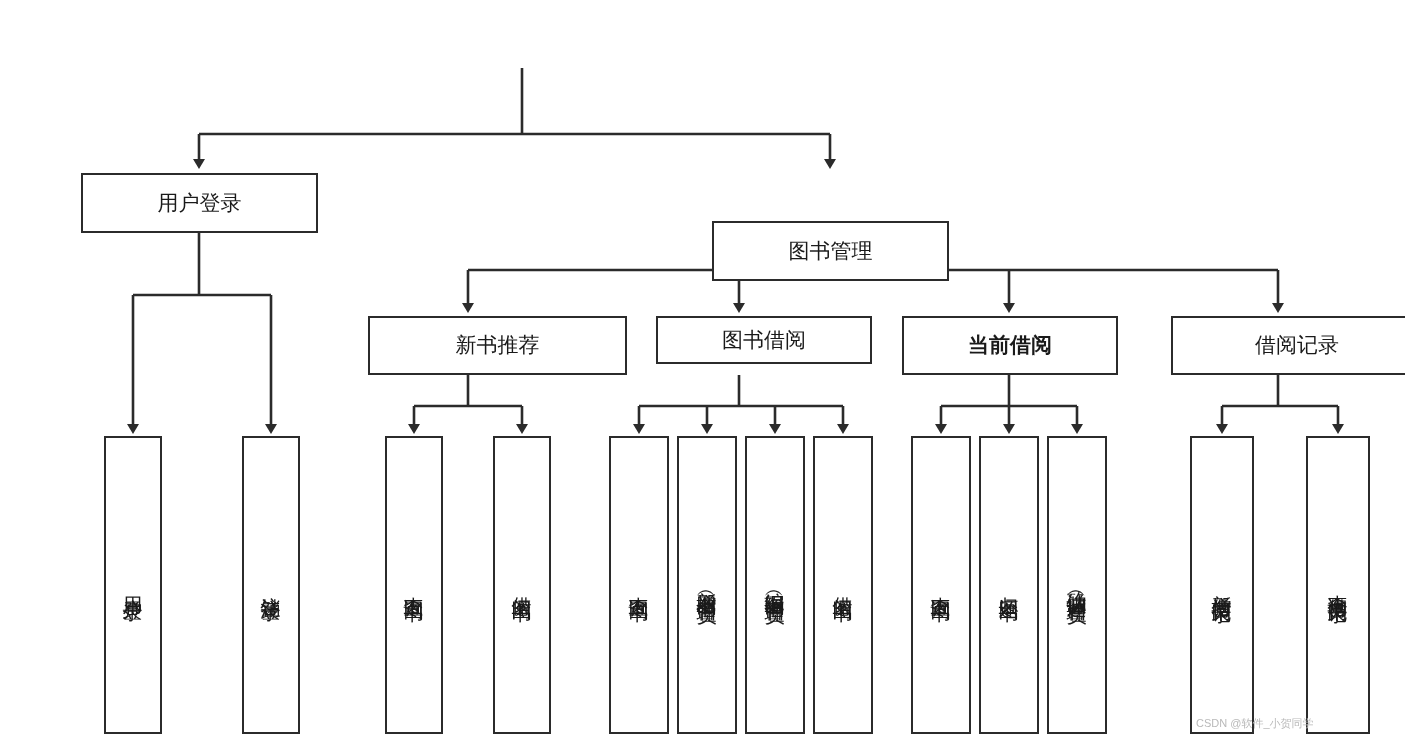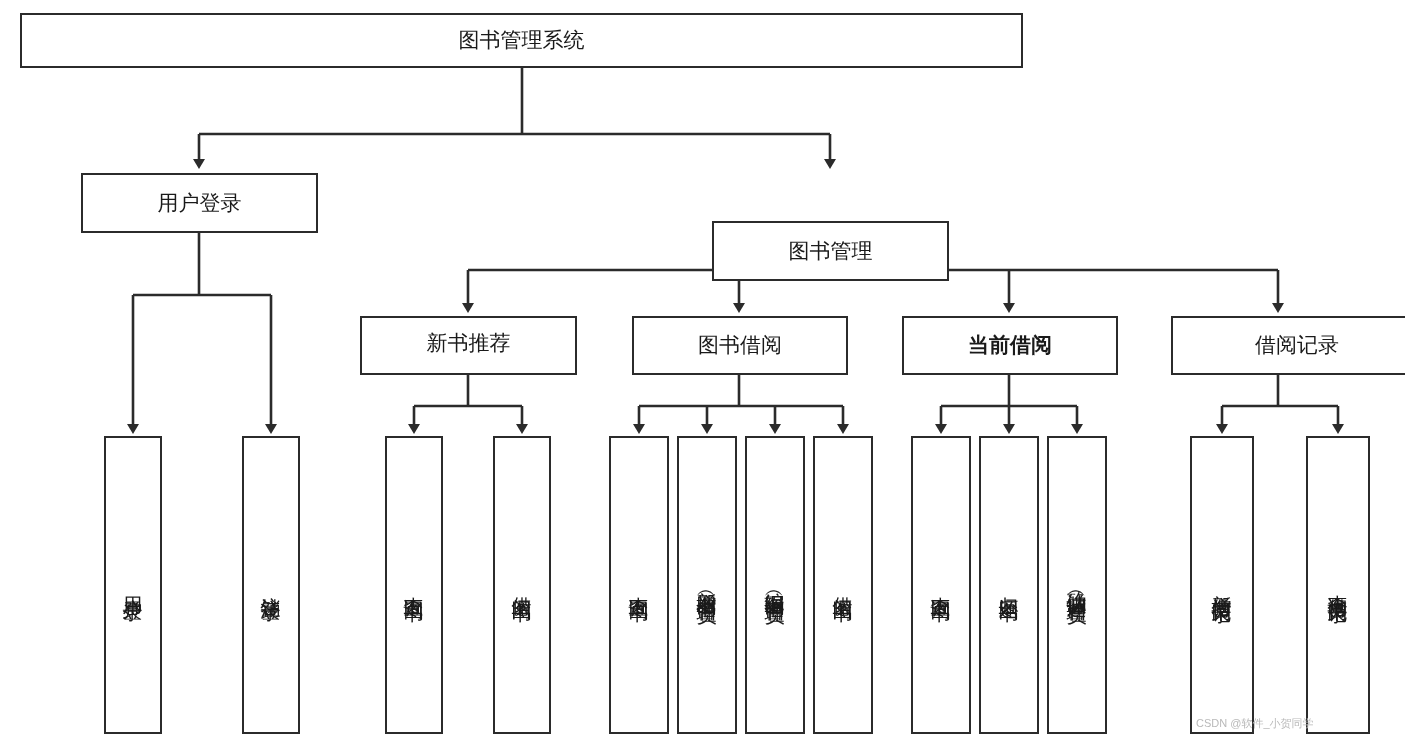--- a/index.html
+++ b/index.html
@@ -107,35 +107,32 @@
       <path d="M1009,406 L1009,425" marker-end="url(#arrow)"></path>
       <path d="M1077,406 L1077,425" marker-end="url(#arrow)"></path>
 
       <path d="M1278,375 L1278,406"></path>
       <path d="M1222,406 L1338,406"></path>
       <path d="M1222,406 L1222,425" marker-end="url(#arrow)"></path>
       <path d="M1338,406 L1338,425" marker-end="url(#arrow)"></path>
     </g>
   </svg>
 
-  <div class="node-box" style="left:20px; top:13px; width:1003px; height:55px;">
-    <span class="node-label">图书管理系统</span>
-  </div>
 
   <div class="node-box" style="left:81px; top:173px; width:237px; height:60px;">
     <span class="node-label">用户登录</span>
   </div>
   <div class="node-box" style="left:712px; top:173px; width:237px; height:60px;margin-top:48px;">
     <span class="node-label">图书管理</span>
   </div>
 
-  <div class="node-box" style="left:360px; top:316px; width:217px; height:59px;font-family:Liberation Mono, monospace;">
+  <div class="node-box" style="left:368px; top:316px; width:259px; height:59px;">
     <span class="node-label">新书推荐</span>
   </div>
-  <div class="node-box" style="left:632px; top:316px; width:216px; height:59px;">
+  <div class="node-box" style="left:656px; top:316px; width:216px; height:48px;">
     <span class="node-label">图书借阅</span>
   </div>
   <div class="node-box" style="left:902px; top:316px; width:216px; height:59px;font-weight:bold;">
     <span class="node-label">当前借阅</span>
   </div>
   <div class="node-box" style="left:1171px; top:316px; width:252px; height:59px;">
     <span class="node-label">借阅记录</span>
   </div>
 
   <div class="node-box vertical" style="left:104px; top:436px; width:58px; height:298px;">

